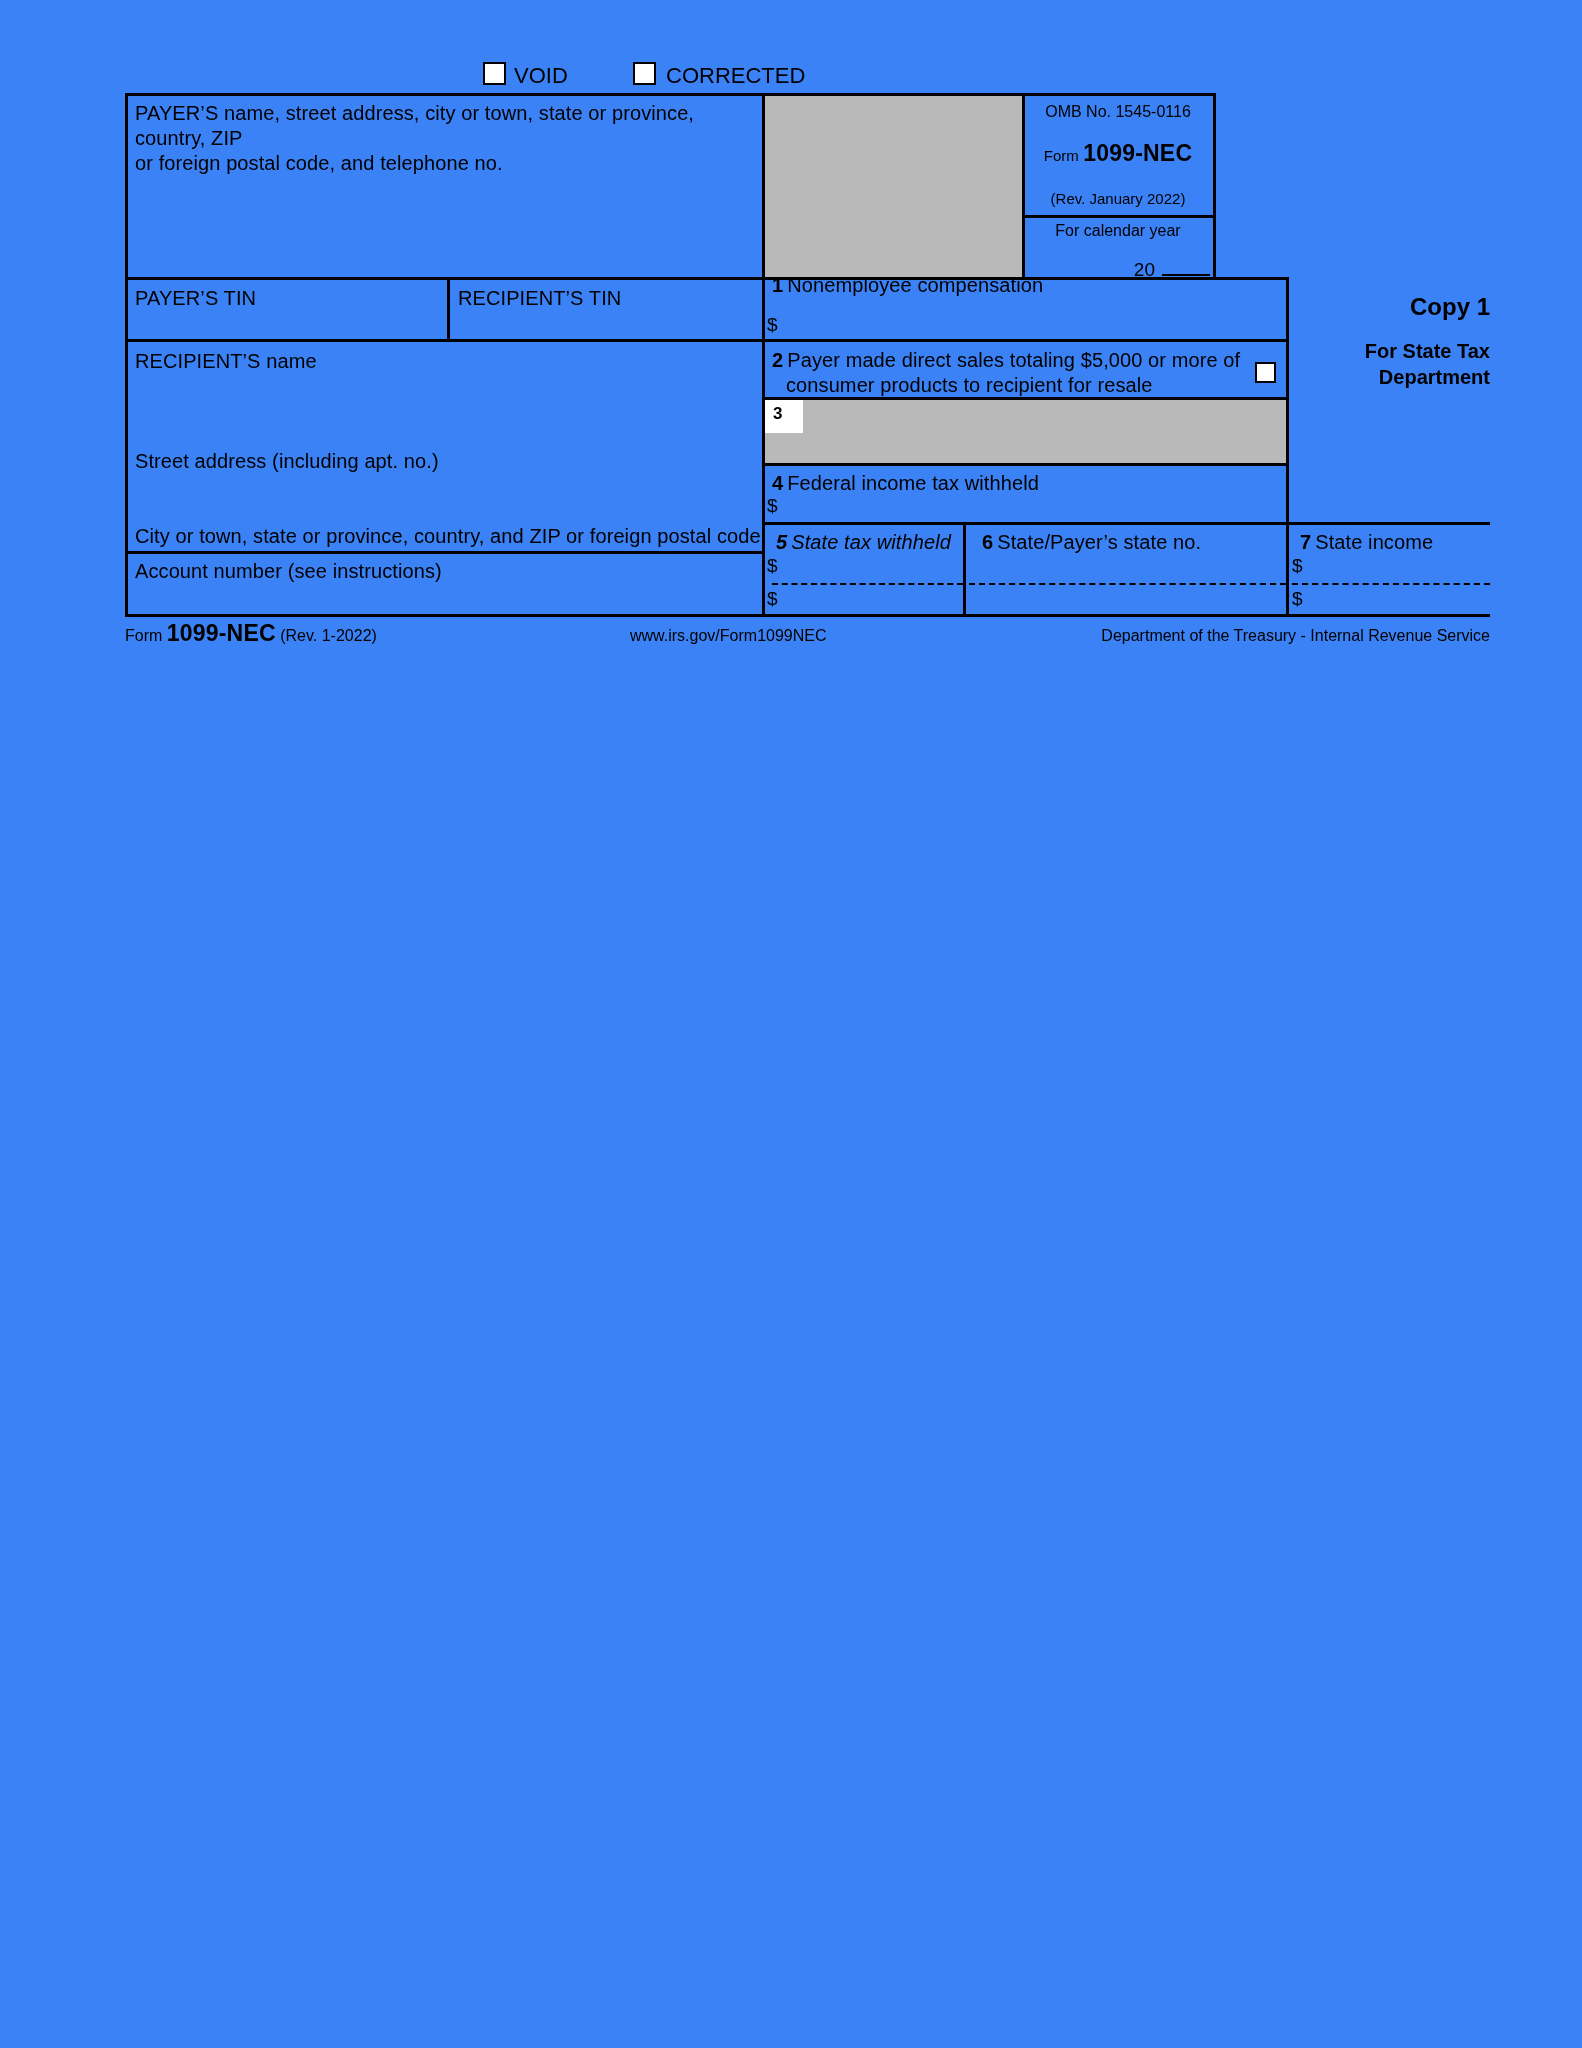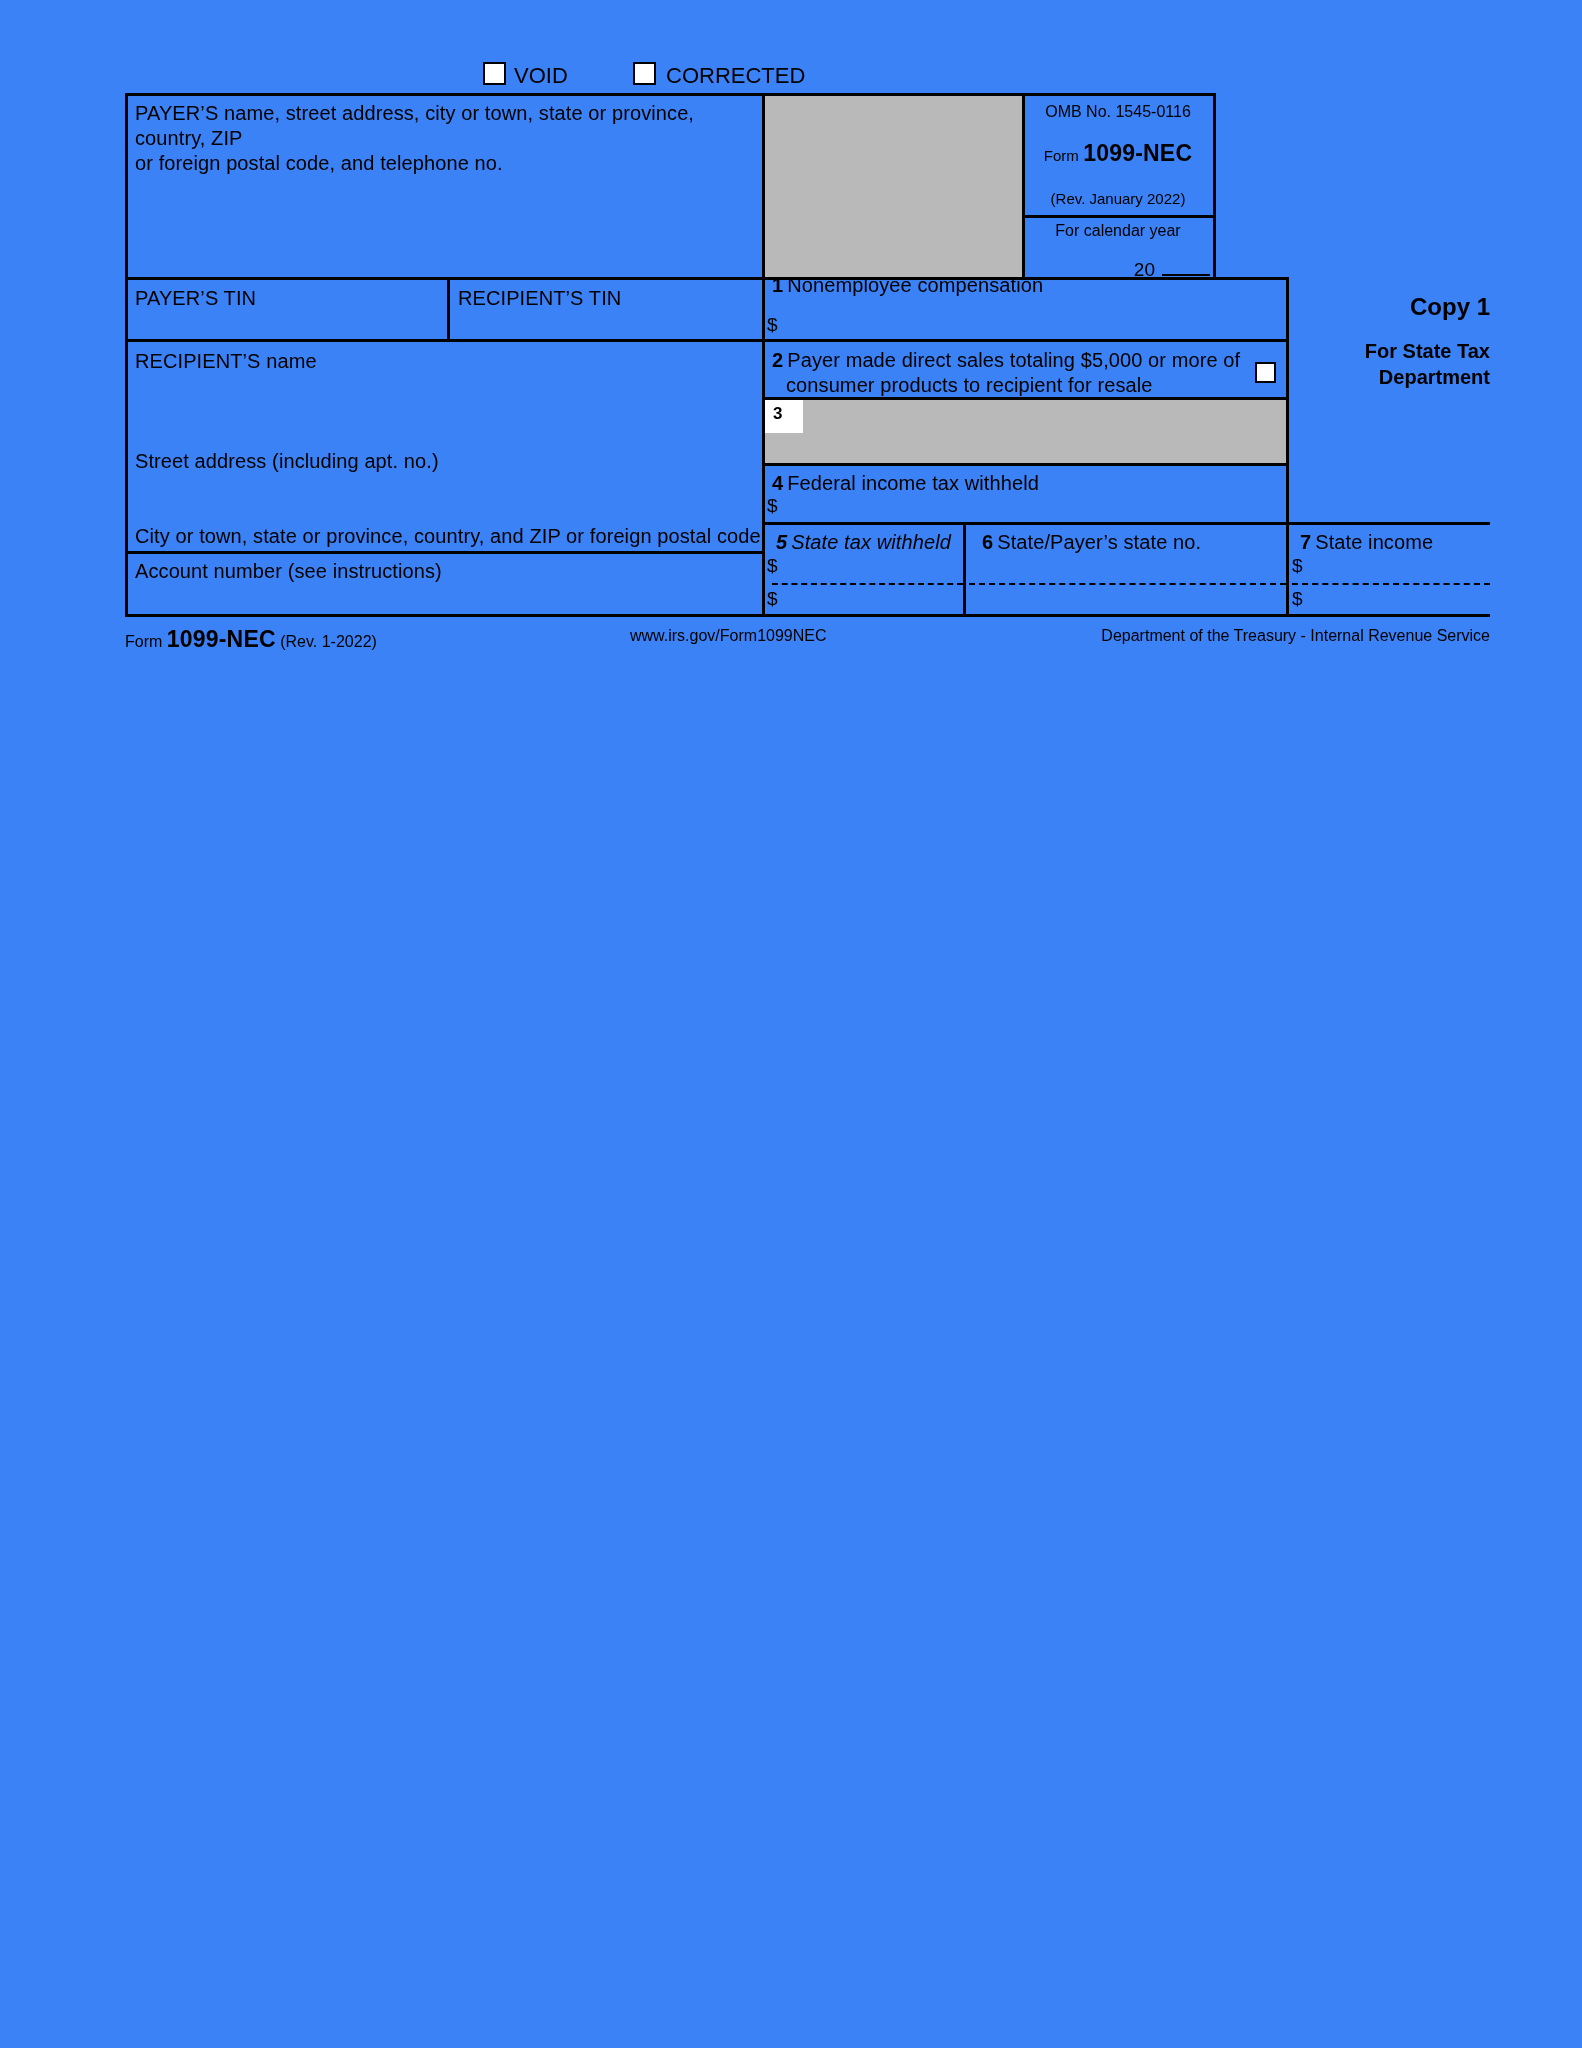--- a/index.html
+++ b/index.html
@@ -89,21 +89,21 @@
   #box6-label { left:982px; top:530px; }
   #box7-label { left:1300px; top:530px; }
   #box7-dollar-top { left:1292px; top:555px; }
   #box7-dollar-bottom { left:1292px; top:588px; }
 
   #dash5 { left:772px; top:583px; width:191px; }
   #dash6 { left:969px; top:583px; width:317px; }
   #dash7 { left:1292px; top:583px; width:198px; }
 
   
-  #footer-left { left:125px; top:620px; font-size:16px;margin-top:6px; }
+  #footer-left { left:125px; top:620px; font-size:16px; }
   #footer-form-number { font-size:23px; font-weight:bold; letter-spacing:0.2px; }
   #footer-www { left:630px; top:627px; font-size:16px; }
   #footer-dept { right:92px; top:627px; width:600px; text-align:right; font-size:16px; }
 </style>
 </head>
 <body>
 
 <div id="canvas">
 
   <div id="void-cb" class="checkbox"></div>

